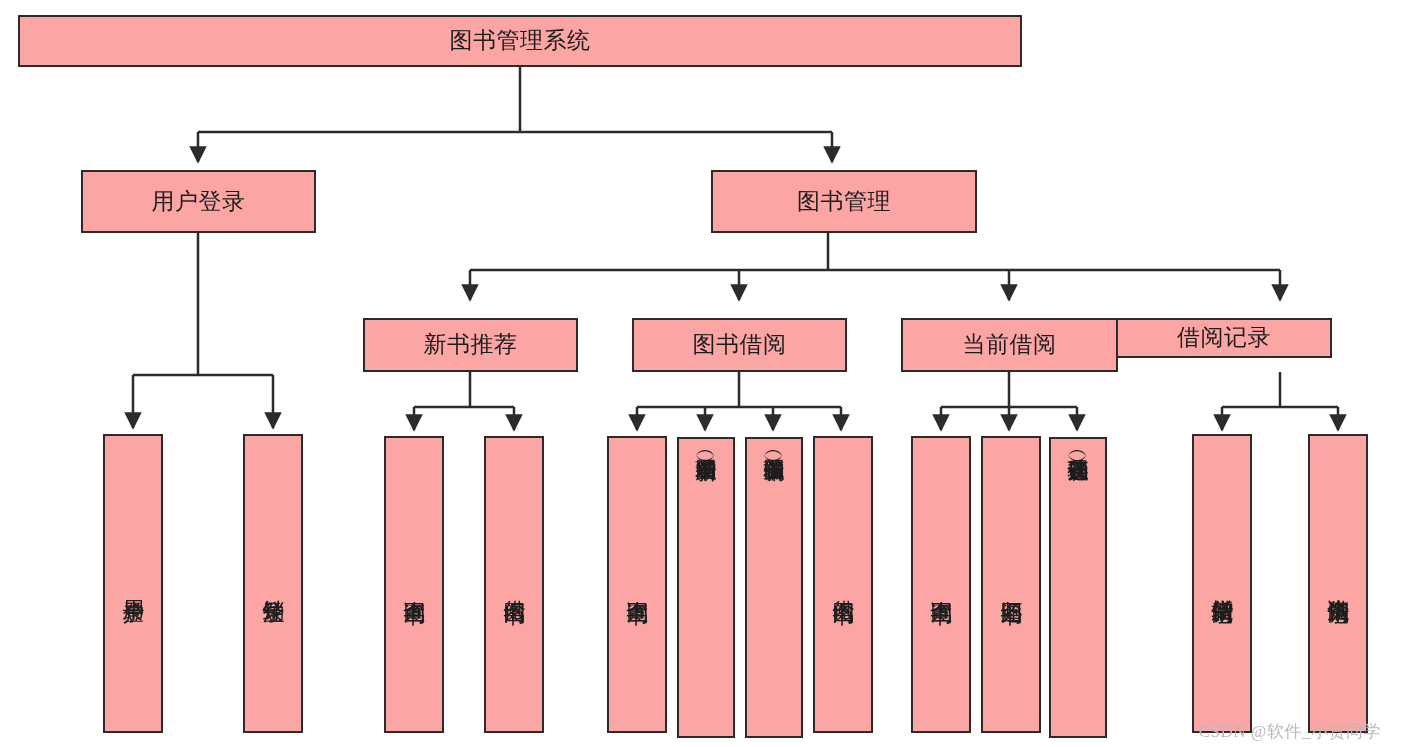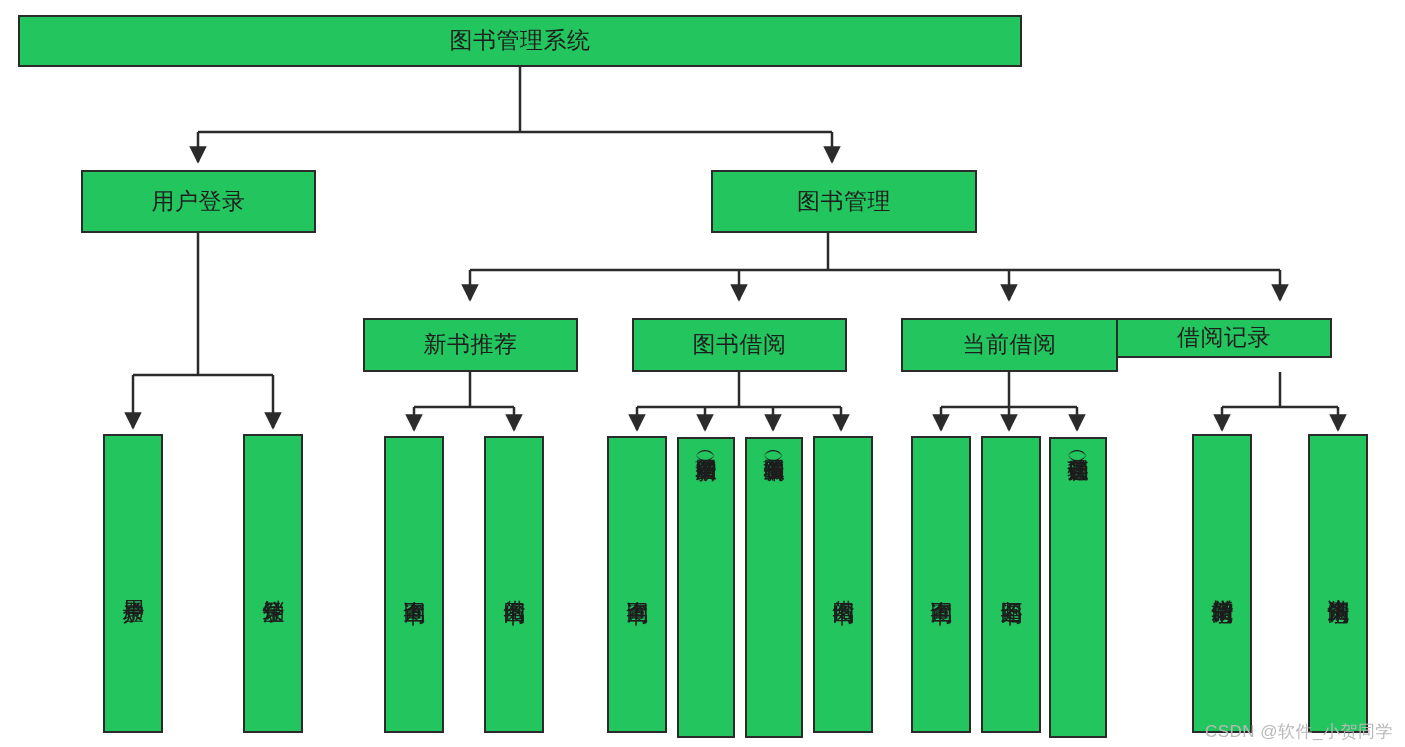--- a/index.html
+++ b/index.html
@@ -23,21 +23,21 @@
     position: absolute;
     left: 0;
     top: 0;
     width: 1405px;
     height: 747px;
     pointer-events: none;
   }
   .node {
     position: absolute;
     box-sizing: border-box;
-    background: #22c55e;
+    background: #fca5a5;
     border: 2px solid #2b2b2b;
     display: flex;
     align-items: center;
     justify-content: center;
     overflow: hidden;
   }
   .node.horiz .label {
     font-size: 23px;
     line-height: 1.1;
     letter-spacing: 0.5px;
@@ -62,27 +62,27 @@
     align-items: center;
     padding-top: 0;
   }
   .node.vert.tight .label {
     font-size: 21px;
     line-height: 1.05;
     letter-spacing: 0px;
   }
   .watermark {
     position: absolute;
-    right: 12px;
+    right: 24px;
     bottom: 4px;
     font-size: 17px;
     color: #b9b9b9;
     letter-spacing: 0.5px;
     white-space: nowrap;
-    font-family: Liberation Sans, sans-serif;
+    font-family: Liberation Serif, serif;
   }
 </style>
 </head>
 <body>
 
 <div id="canvas">
 
   <svg class="wires" viewBox="0 0 1405 747" xmlns="http://www.w3.org/2000/svg">
     <defs>
       <marker id="arrow" viewBox="0 0 10 10" refX="9" refY="5" markerWidth="7" markerHeight="7" orient="auto-start-reverse">

